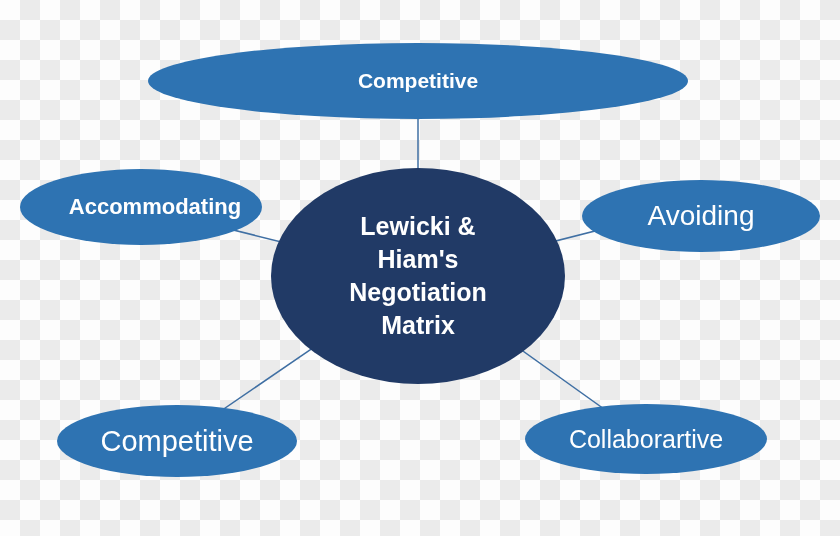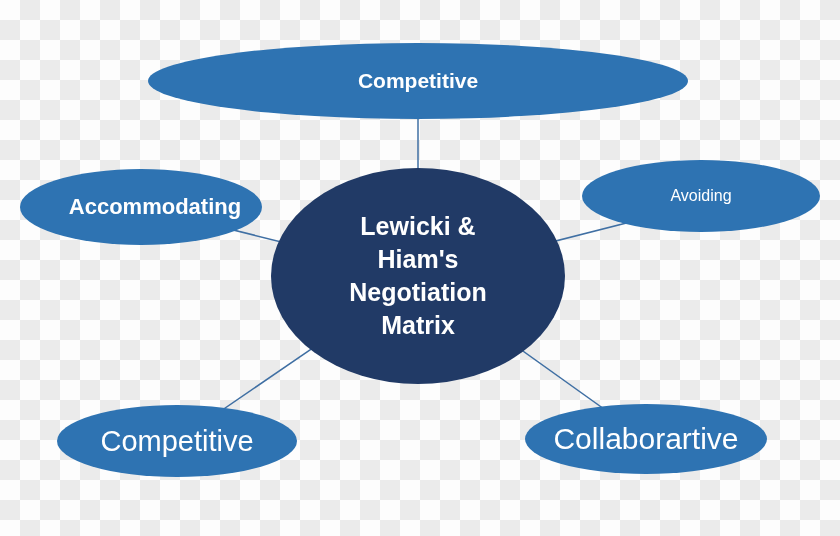--- a/index.html
+++ b/index.html
@@ -59,30 +59,30 @@
     font-size: 25px; font-weight: bold; line-height: 1.32;
     white-space: pre-line;
     text-align: center;
   }
   
   .node.accommodating {
     left: 20px; top: 169px; width: 242px; height: 76px;
     font-size: 22px; font-weight: bold; padding-left: 28px;
   }
   .node.avoiding {
-    left: 582px; top: 160px; width: 238px; height: 72px;
-    font-size: 16px; font-weight: normal;
+    left: 582px; top: 180px; width: 238px; height: 72px;
+    font-size: 28px; font-weight: normal;
   }
   .node.competitive {
     left: 57px; top: 405px; width: 240px; height: 72px;
     font-size: 29px; font-weight: normal;
   }
   .node.collaborative {
     left: 525px; top: 404px; width: 242px; height: 70px;
-    font-size: 30px; font-weight: normal;
+    font-size: 25px; font-weight: normal;
   }
 </style>
 </head>
 <body>
 
 <div class="canvas">
 
   <svg class="connectors" viewBox="0 0 840 536" xmlns="http://www.w3.org/2000/svg">
     <line x1="418" y1="81" x2="418" y2="276"></line>
     <line x1="141" y1="207" x2="418" y2="276"></line>

